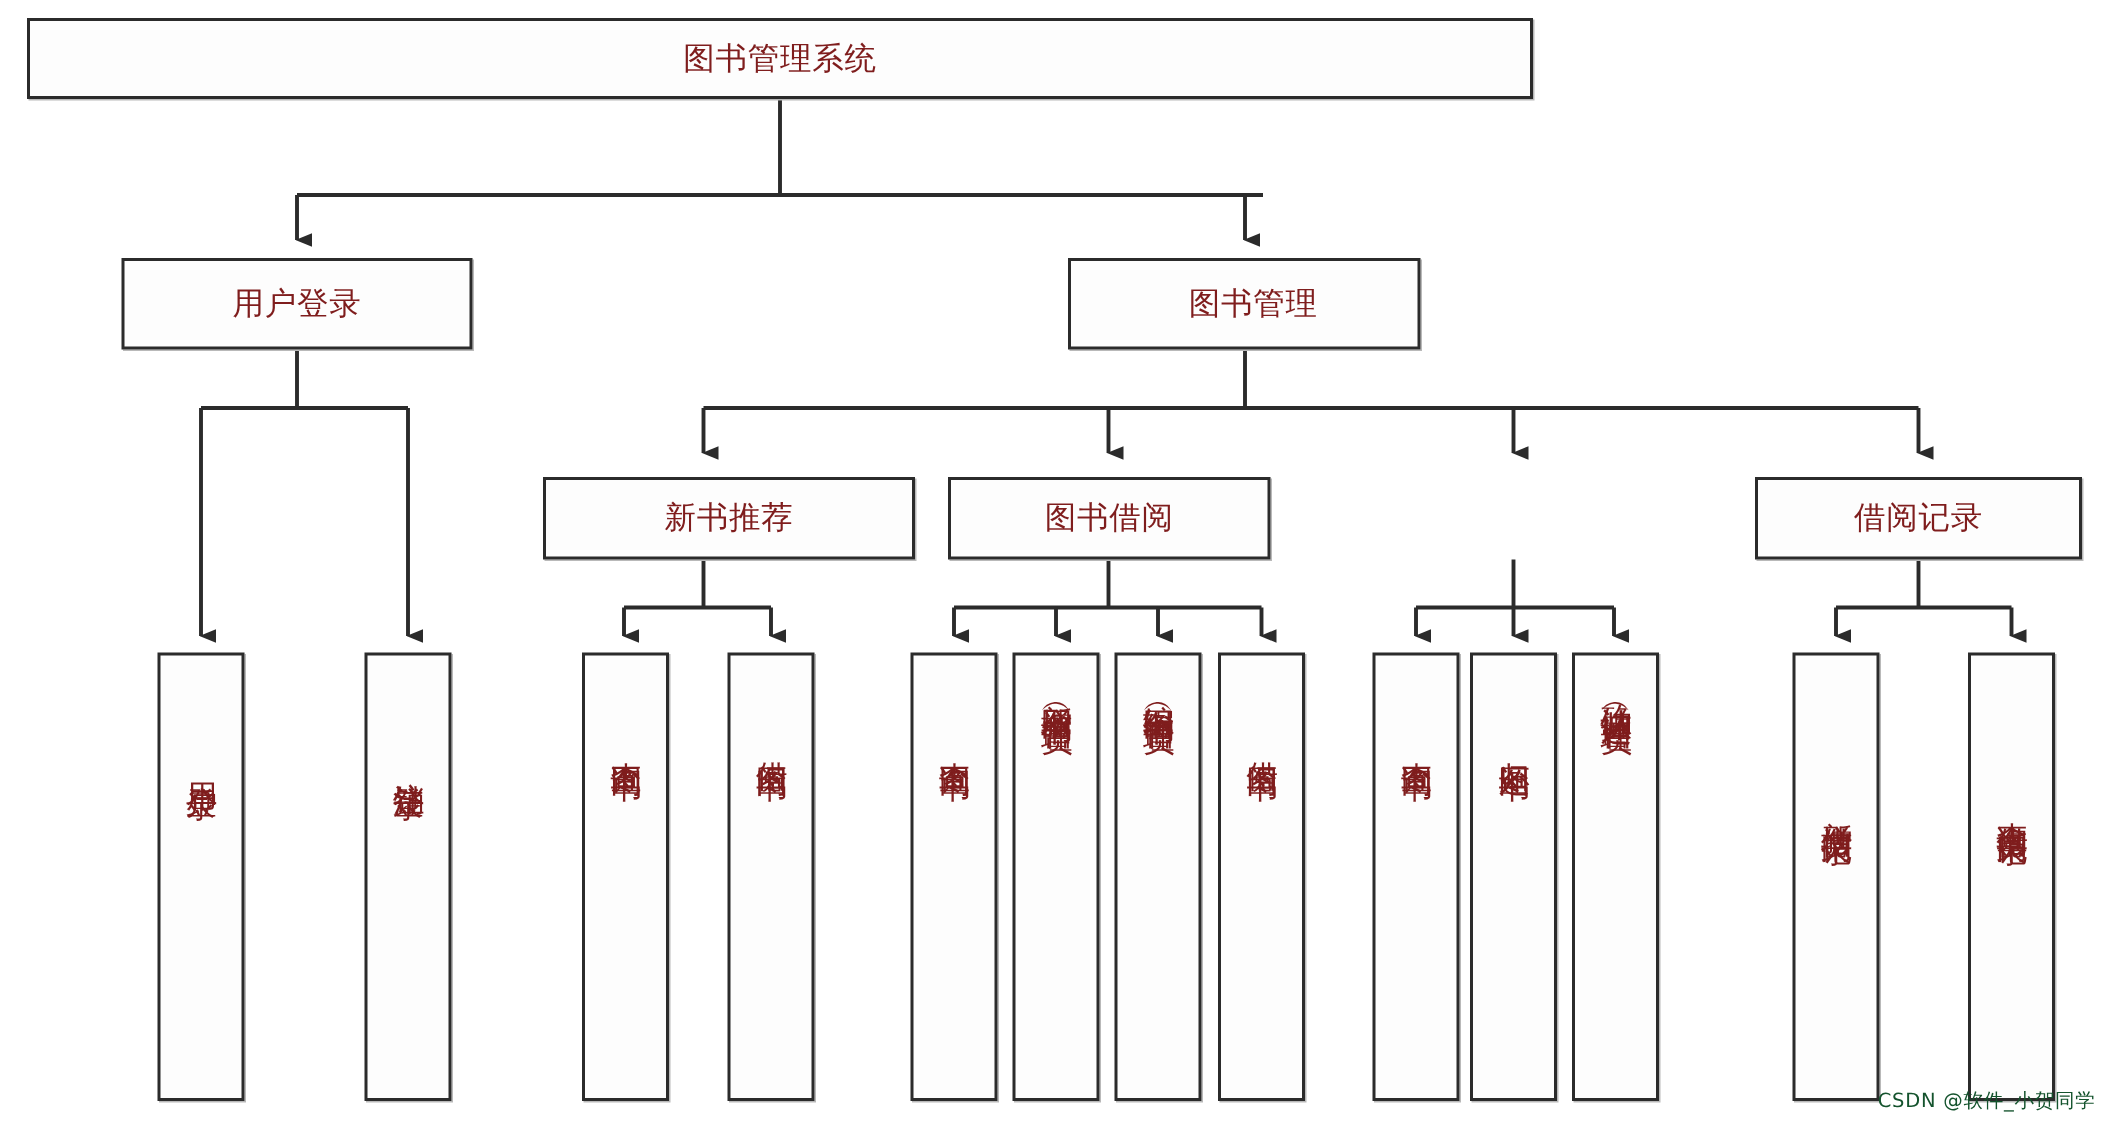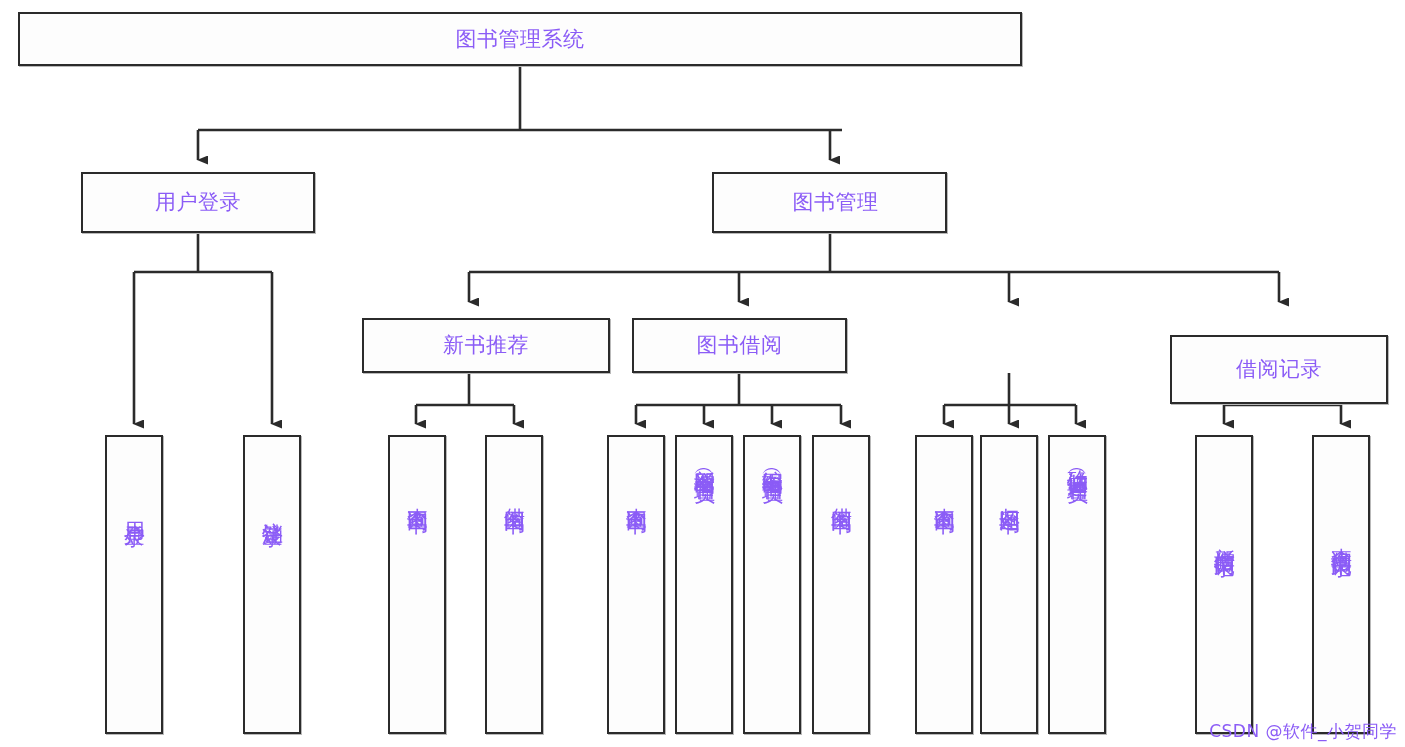--- a/index.html
+++ b/index.html
@@ -30,21 +30,21 @@
     position: absolute;
     box-sizing: border-box;
     background: #fdfdfd;
     border: 2px solid #2b2b2b;
     display: flex;
     align-items: center;
     justify-content: center;
     box-shadow: 1px 1px 0 #b9b9b9;
   }
   .node-label {
-    color: #8b5cf6;
+    color: #7f1d1d;
     font-size: 21px;
     line-height: 1.18;
     letter-spacing: 0.5px;
     text-align: center;
     white-space: nowrap;
   }
   .node.horizontal .node-label {
     writing-mode: horizontal-tb;
   }
   .node.vertical {
@@ -68,22 +68,22 @@
   .node.vertical.mid3 .node-label {
     margin-top: 48px;
   }
   .node.vertical.topish .node-label {
     margin-top: 10px;
   }
   #watermark {
     position: absolute;
     right: 8px;
     bottom: 4px;
-    color: #8b5cf6;
-    font-size: 17px;
+    color: #14532d;
+    font-size: 13px;
     letter-spacing: 0.5px;
     white-space: nowrap;
     user-select: none;
   }
 </style>
 </head>
 <body>
 
 <div id="diagram-canvas">
 
@@ -147,21 +147,21 @@
   <div class="node horizontal" style="left:712px; top:172px; width:235px; height:61px;padding-left:12px;">
     <span class="node-label">图书管理</span>
   </div>
 
   <div class="node horizontal" style="left:362px; top:318px; width:248px; height:55px;">
     <span class="node-label">新书推荐</span>
   </div>
   <div class="node horizontal" style="left:632px; top:318px; width:215px; height:55px;justify-content:center;">
     <span class="node-label">图书借阅</span>
   </div>
-  <div class="node horizontal" style="left:1170px; top:335px; width:218px; height:69px;">
+  <div class="node horizontal" style="left:1170px; top:318px; width:218px; height:55px;">
     <span class="node-label">借阅记录</span>
   </div>
 
   <div class="node vertical mid" style="left:105px; top:435px; width:58px; height:299px;">
     <span class="node-label">用户登录</span>
   </div>
   <div class="node vertical mid" style="left:243px; top:435px; width:58px; height:299px;">
     <span class="node-label">注销登录</span>
   </div>
 

